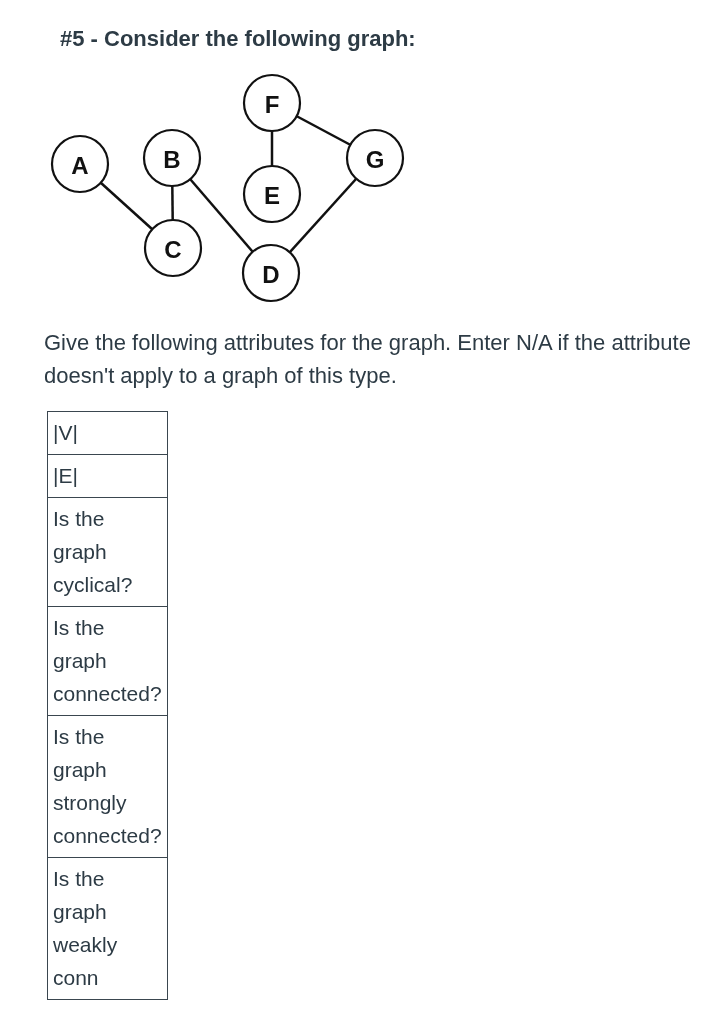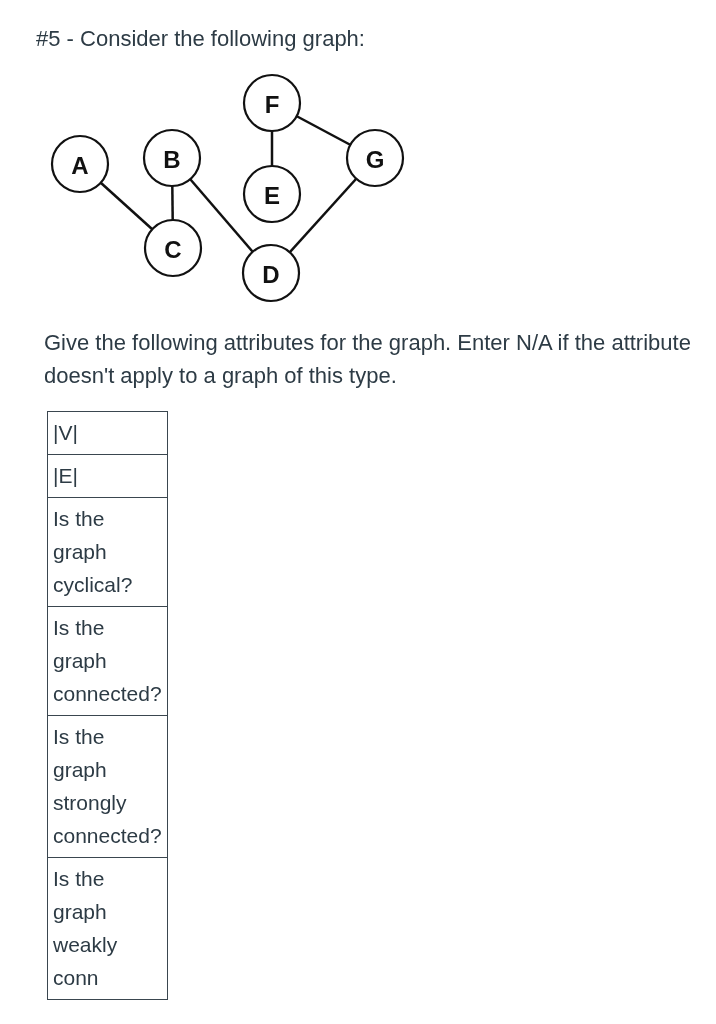--- a/index.html
+++ b/index.html
@@ -6,24 +6,24 @@
   body {
     width: 716px; height: 1024px;
     position: relative;
     background: #ffffff;
     font-family: "Liberation Sans", sans-serif;
     color: #2d3b45;
     overflow: hidden;
   }
   .title {
     position: absolute;
-    left: 36px; top: 22px;
+    left: 60px; top: 22px;
     font-size: 22px;
     line-height: 33px;
-    font-weight: 400;
+    font-weight: 700;
     white-space: nowrap;
   }
   .graph-wrap {
     position: absolute;
     left: 0; top: 70px;
     width: 440px; height: 240px;
   }
   .prompt {
     position: absolute;
     left: 44px; top: 326px;

